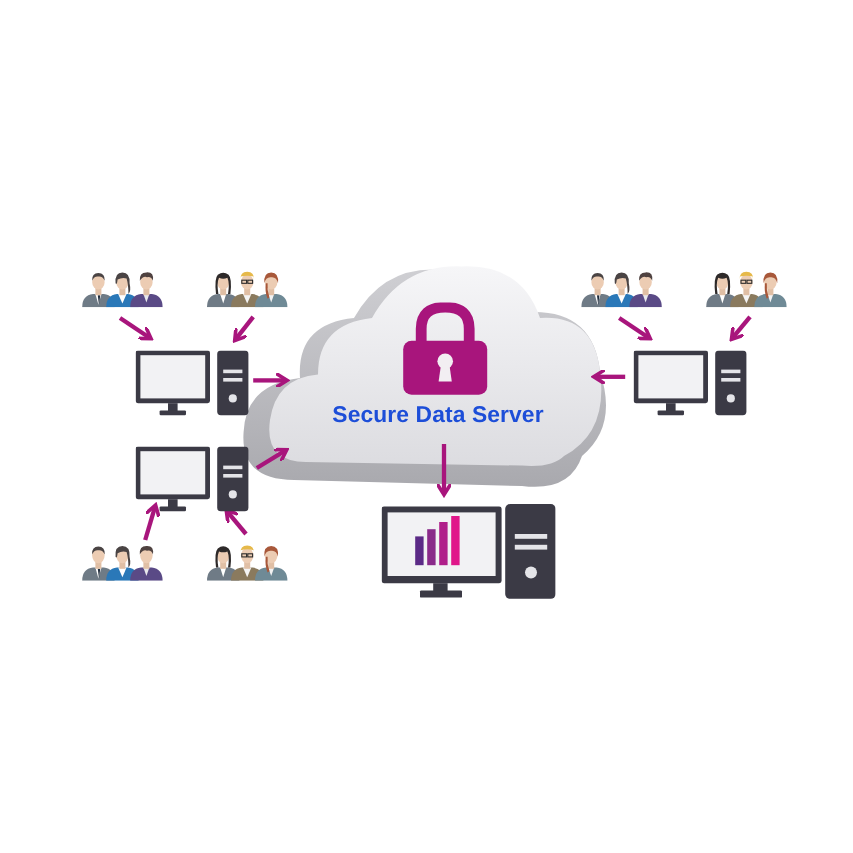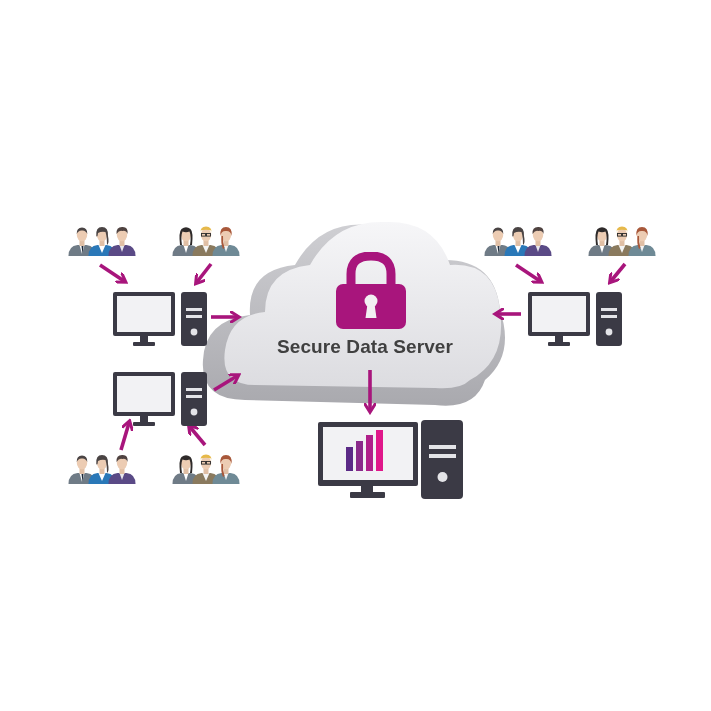--- a/index.html
+++ b/index.html
@@ -1,21 +1,21 @@
 <!DOCTYPE html>
 <html><head>
 <meta charset="utf-8">
 <style>
   html, body { margin:0; padding:0; background:#ffffff; }
   body { width:711px; height:711px; position:relative; overflow:hidden; font-family:"Liberation Sans", sans-serif; }
   .abs { position:absolute; }
   svg { display:block; }
   .title {
     position:absolute; left:250px; top:336px; width:230px; text-align:center;
-    font-family:"Liberation Sans", sans-serif; font-weight:bold; font-size:19px; color:#404040;
+    font-family:"Liberation Sans", sans-serif; font-weight:bold; font-size:19px; color:#1d4ed8;
     letter-spacing:0.1px;
   }
 </style>
 </head>
 <body>
 
 <svg width="0" height="0" style="position:absolute">
   <defs>
     <linearGradient id="cloudGrad" x1="0" y1="0" x2="0" y2="1">
       <stop offset="0" stop-color="#f6f6f8"></stop>

